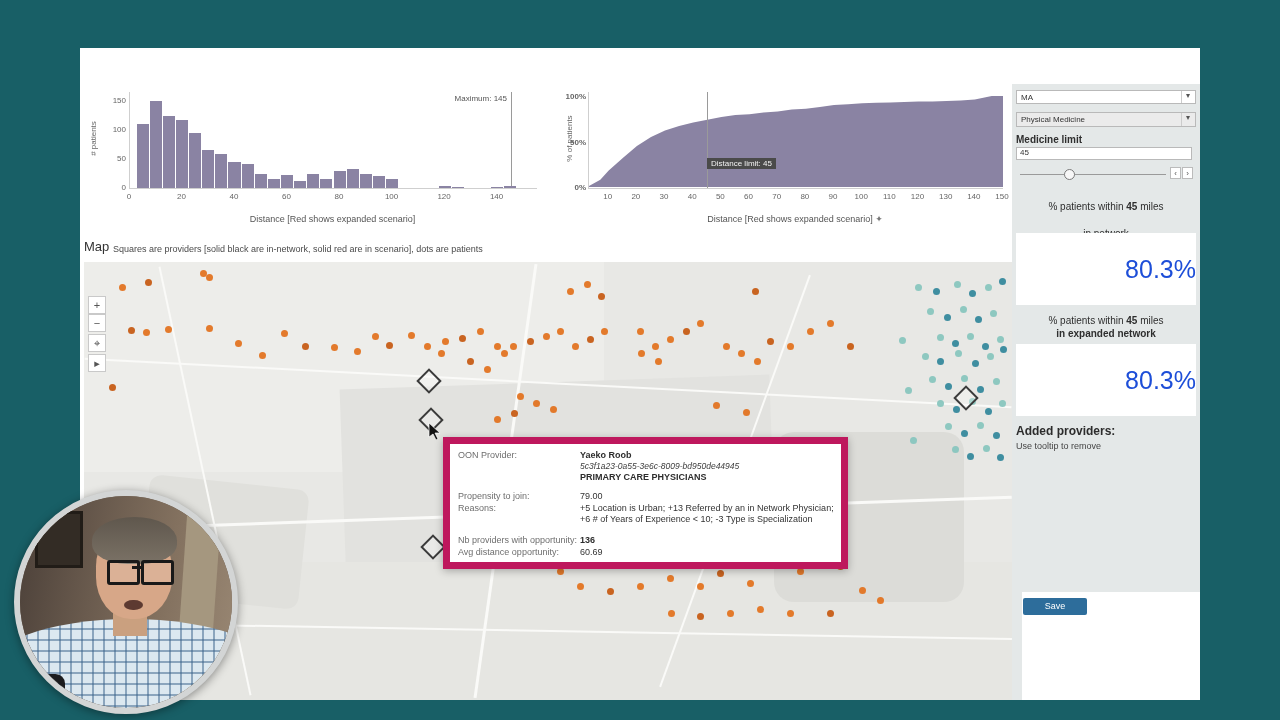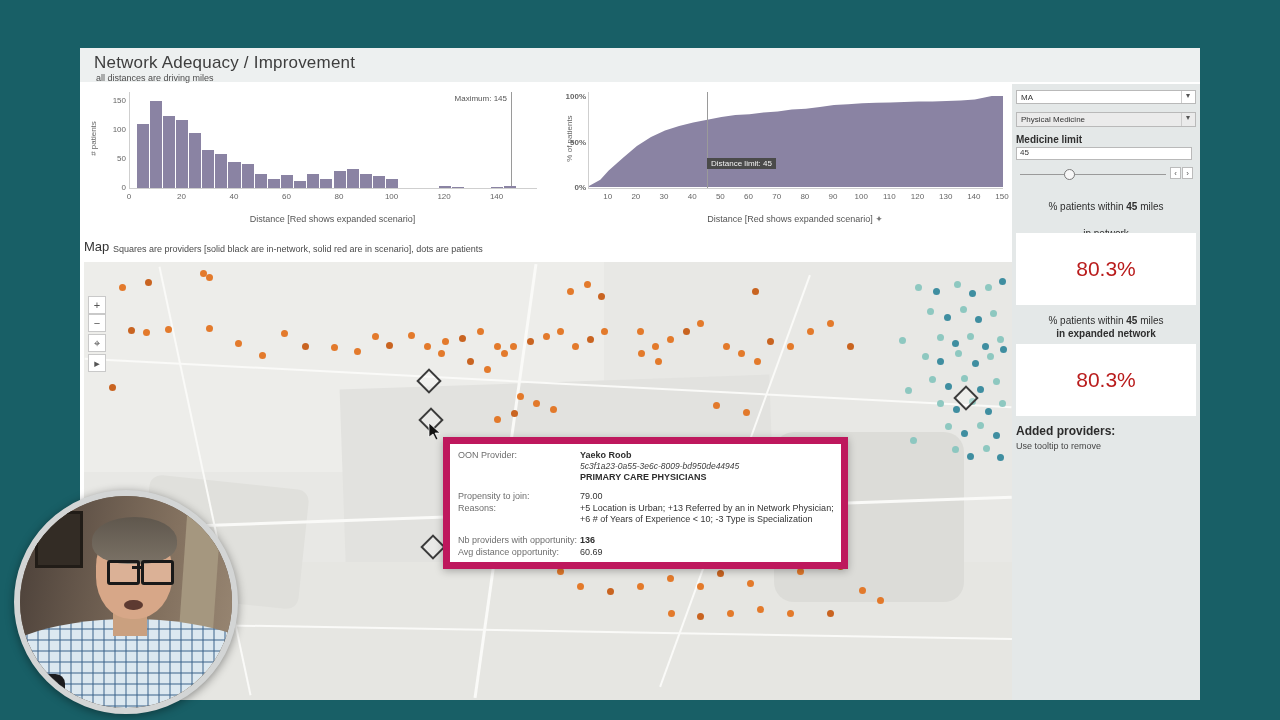--- a/index.html
+++ b/index.html
@@ -31,21 +31,21 @@
   .dropdown{position:absolute;left:4px;width:180px;background:#fff;border:1px solid #b9b9b9;font-size:8px;color:#333;box-sizing:border-box;}
   .dd-text{position:absolute;left:4px;top:2px;}
   .dd-caret{position:absolute;right:1px;top:0;width:12px;text-align:center;color:#555;font-size:8px;border-left:1px solid #ccc;height:100%;}
   .side-label{position:absolute;left:4px;font-size:10px;font-weight:bold;color:#2f2f2f;}
   .side-input{position:absolute;left:4px;width:176px;height:13px;background:#fff;border:1px solid #b9b9b9;font-size:8px;color:#333;padding-left:3px;box-sizing:border-box;}
   .slider-track{position:absolute;left:8px;top:90px;width:146px;height:1px;background:#9a9a9a;}
   .slider-handle{position:absolute;left:52px;top:85px;width:9px;height:9px;border-radius:50%;background:#f7f7f7;border:1px solid #7a7a7a;}
   .spin-btn{position:absolute;top:83px;width:11px;height:12px;background:#fff;border:1px solid #bbb;font-size:8px;color:#555;text-align:center;line-height:12px;box-sizing:border-box;}
   .metric-label{position:absolute;left:0;width:188px;text-align:center;font-size:10px;color:#2e2e2e;}
   .metric-card{position:absolute;left:4px;width:180px;height:72px;background:#fff;}
-  .metric-value{width:100%;text-align:center;font-size:21px;color:#b91c1c;line-height:72px;}
+  .metric-value{width:100%;text-align:right;font-size:25px;color:#1d4ed8;line-height:72px;}
   .added-title{position:absolute;left:4px;font-size:12px;font-weight:bold;color:#2c2c2c;}
   .added-note{position:absolute;left:4px;font-size:9px;color:#454545;}
   .save-card{position:absolute;left:10px;top:508px;width:178px;height:108px;background:#fff;}
   .save-btn{position:absolute;left:1px;top:6px;width:64px;height:17px;background:#2d6d9b;color:#fff;font-size:9px;text-align:center;line-height:17px;border-radius:2px;cursor:pointer;}
 
   .map-title{position:absolute;left:4px;top:191px;font-size:13px;font-weight:normal;color:#333;}
   .map-subtitle{position:absolute;left:33px;top:196px;font-size:9px;color:#4a4a4a;}
   #map-box{position:absolute;left:4px;top:214px;width:928px;height:438px;background:#e8e8e5;overflow:hidden;}
   .map-patch{position:absolute;}
   .road{position:absolute;background:#fafaf8;}
@@ -78,24 +78,20 @@
   .mic{position:absolute;left:6%;top:84%;width:15%;height:15%;border-radius:30%;background:#1c1c1e;}
 
   .cursor-svg{position:absolute;z-index:21;}
 </style>
 </head>
 <body>
 
 <div id="app">
   <div class="dashboard">
 
-    <div class="header-band">
-      <div class="page-title">Network Adequacy / Improvement</div>
-      <div class="page-subtitle">all distances are driving miles</div>
-    </div>
 
     <div class="panel" id="hist-panel">
       <div class="ylabel" style="left:-8px;top:48px;"># patients</div>
       <div class="yticks" id="hist-yticks">
           <div class="ytick" style="top: 10px;">150</div>
           <div class="ytick" style="top: 39px;">100</div>
           <div class="ytick" style="top: 68px;">50</div>
           <div class="ytick" style="top: 97px;">0</div>
         </div>
       <div class="plot" id="hist-plot">
@@ -204,20 +200,23 @@
         <span>% patients within </span><b>45</b><span> miles</span>
       </div>
       <div class="metric-label" style="top:244px;font-weight:bold;">in expanded network</div>
       <div class="metric-card" style="top:260px;">
         <div class="metric-value">80.3%</div>
       </div>
 
       <div class="added-title" style="top:340px;">Added providers:</div>
       <div class="added-note" style="top:357px;">Use tooltip to remove</div>
 
+      <div class="save-card">
+        <div class="save-btn">Save</div>
+      </div>
     </div>
 
     <div class="map-title">Map</div>
     <div class="map-subtitle">Squares are providers [solid black are in-network, solid red are in scenario], dots are patients</div>
 
     <div id="map-box">
 
       <div class="map-patch" style="left:0;top:0;width:520px;height:210px;background:#ededea;"></div>
       <div class="map-patch" style="left:260px;top:120px;width:430px;height:260px;background:#e2e2df;transform:rotate(-2deg);"></div>
       <div class="map-patch" style="left:0;top:300px;width:928px;height:138px;background:#e6e6e2;"></div>

